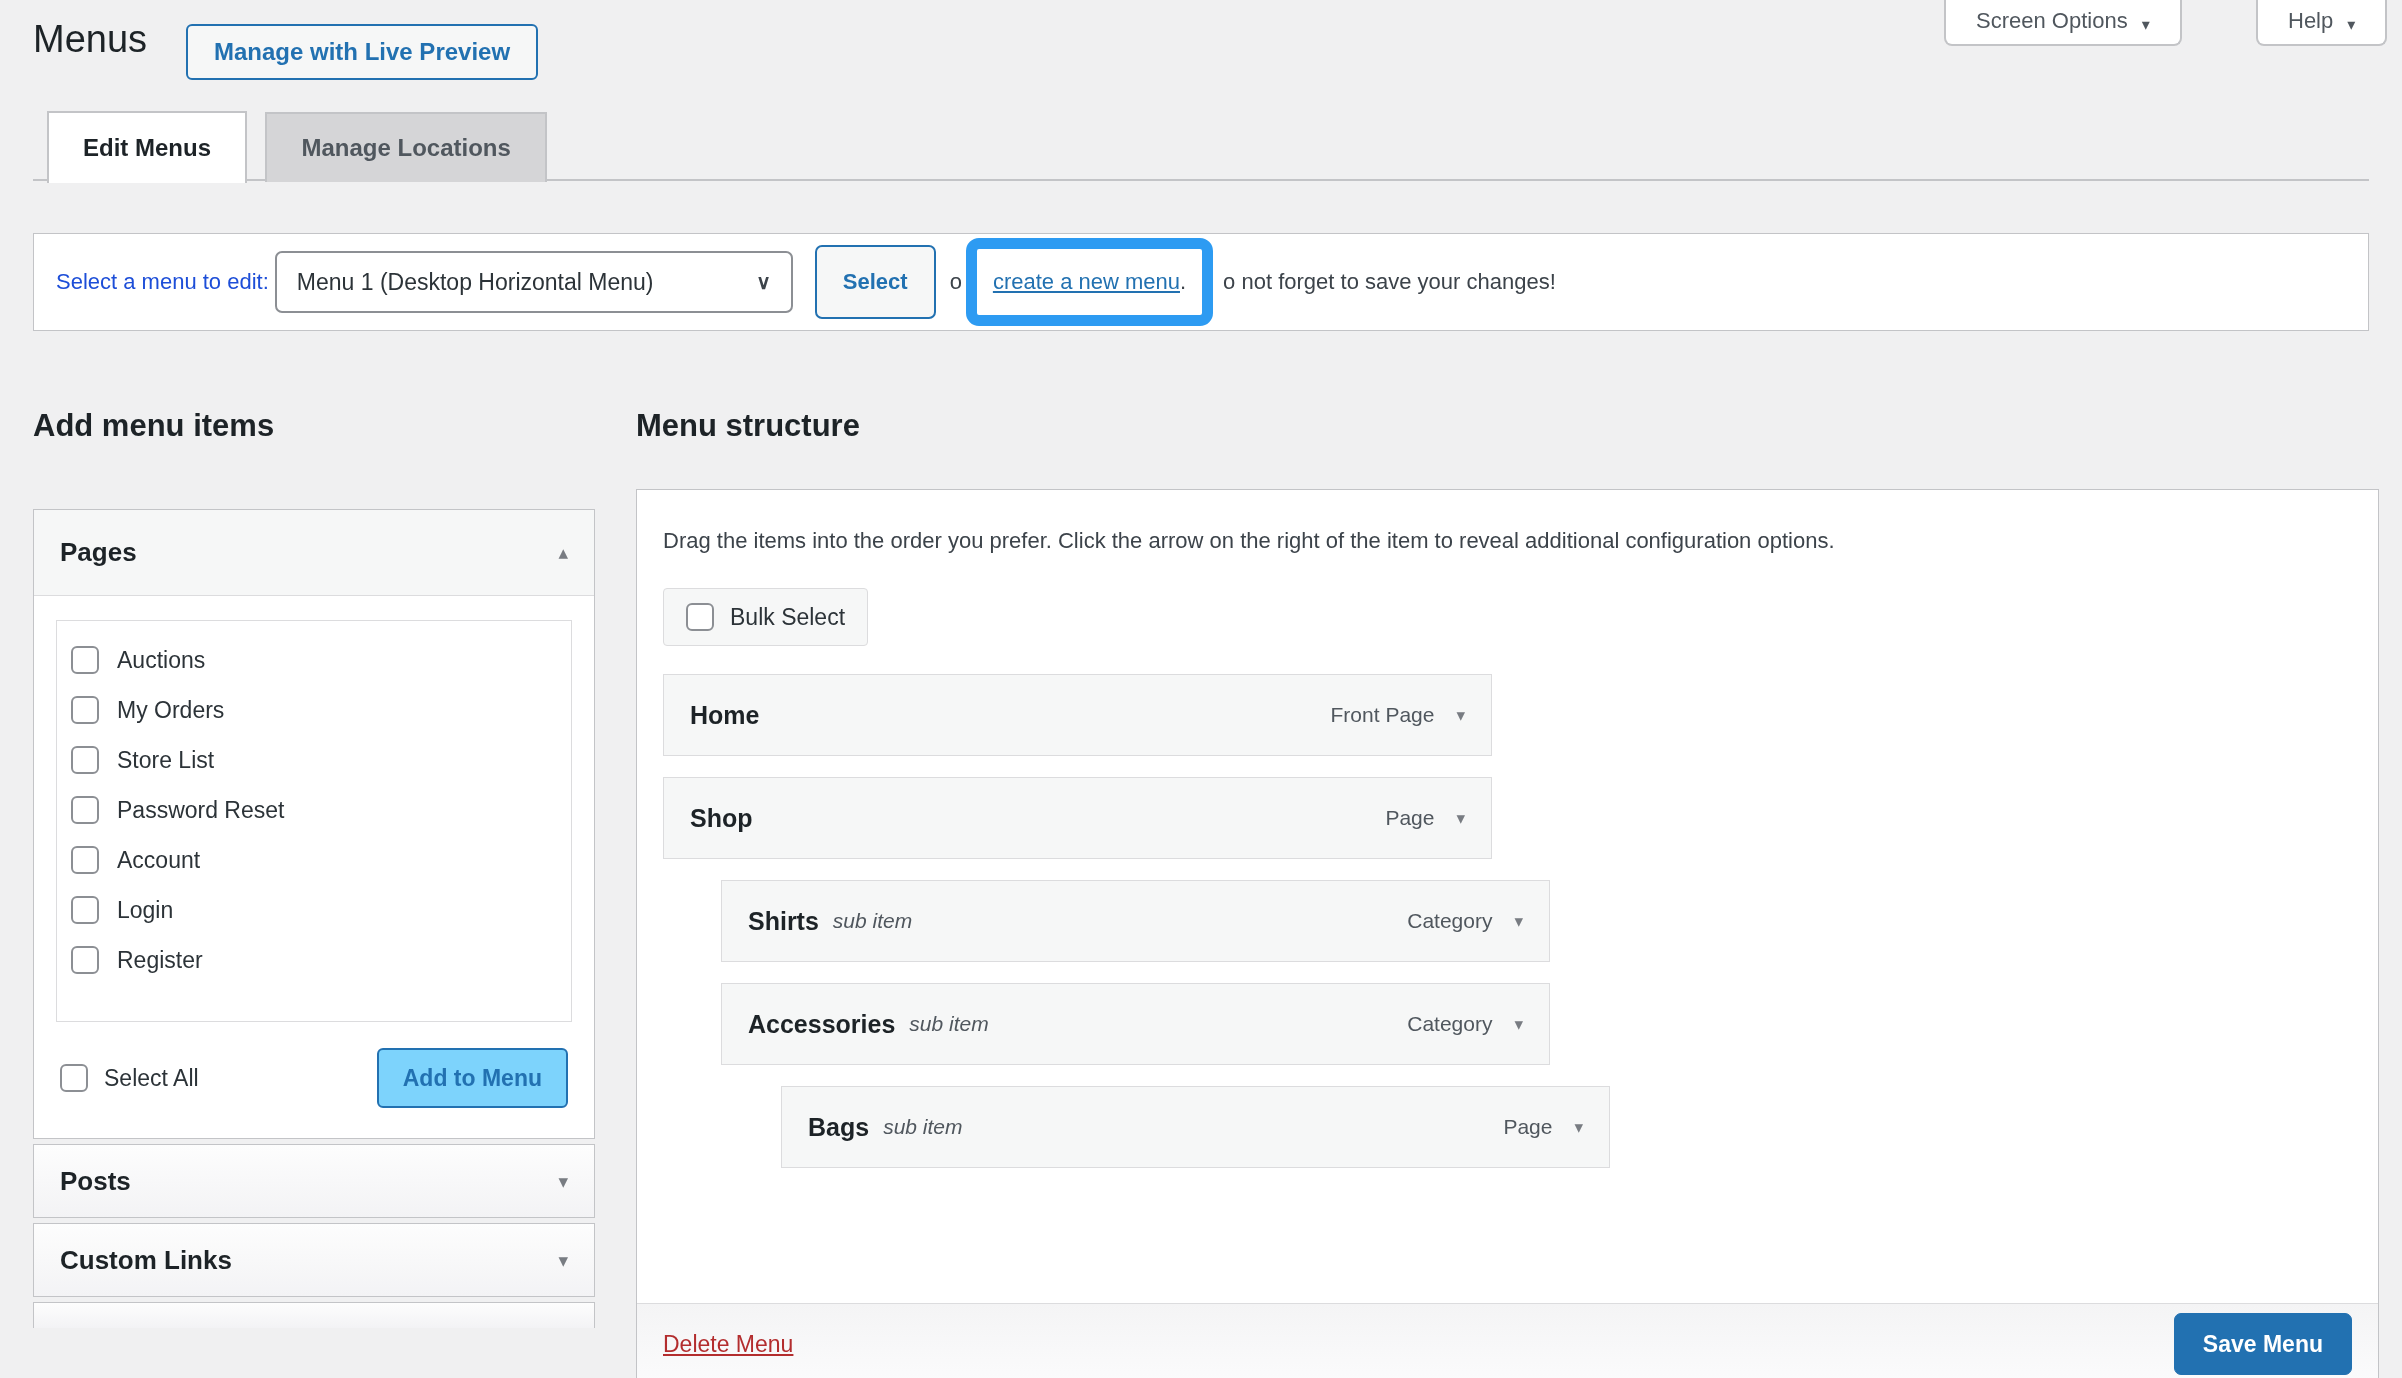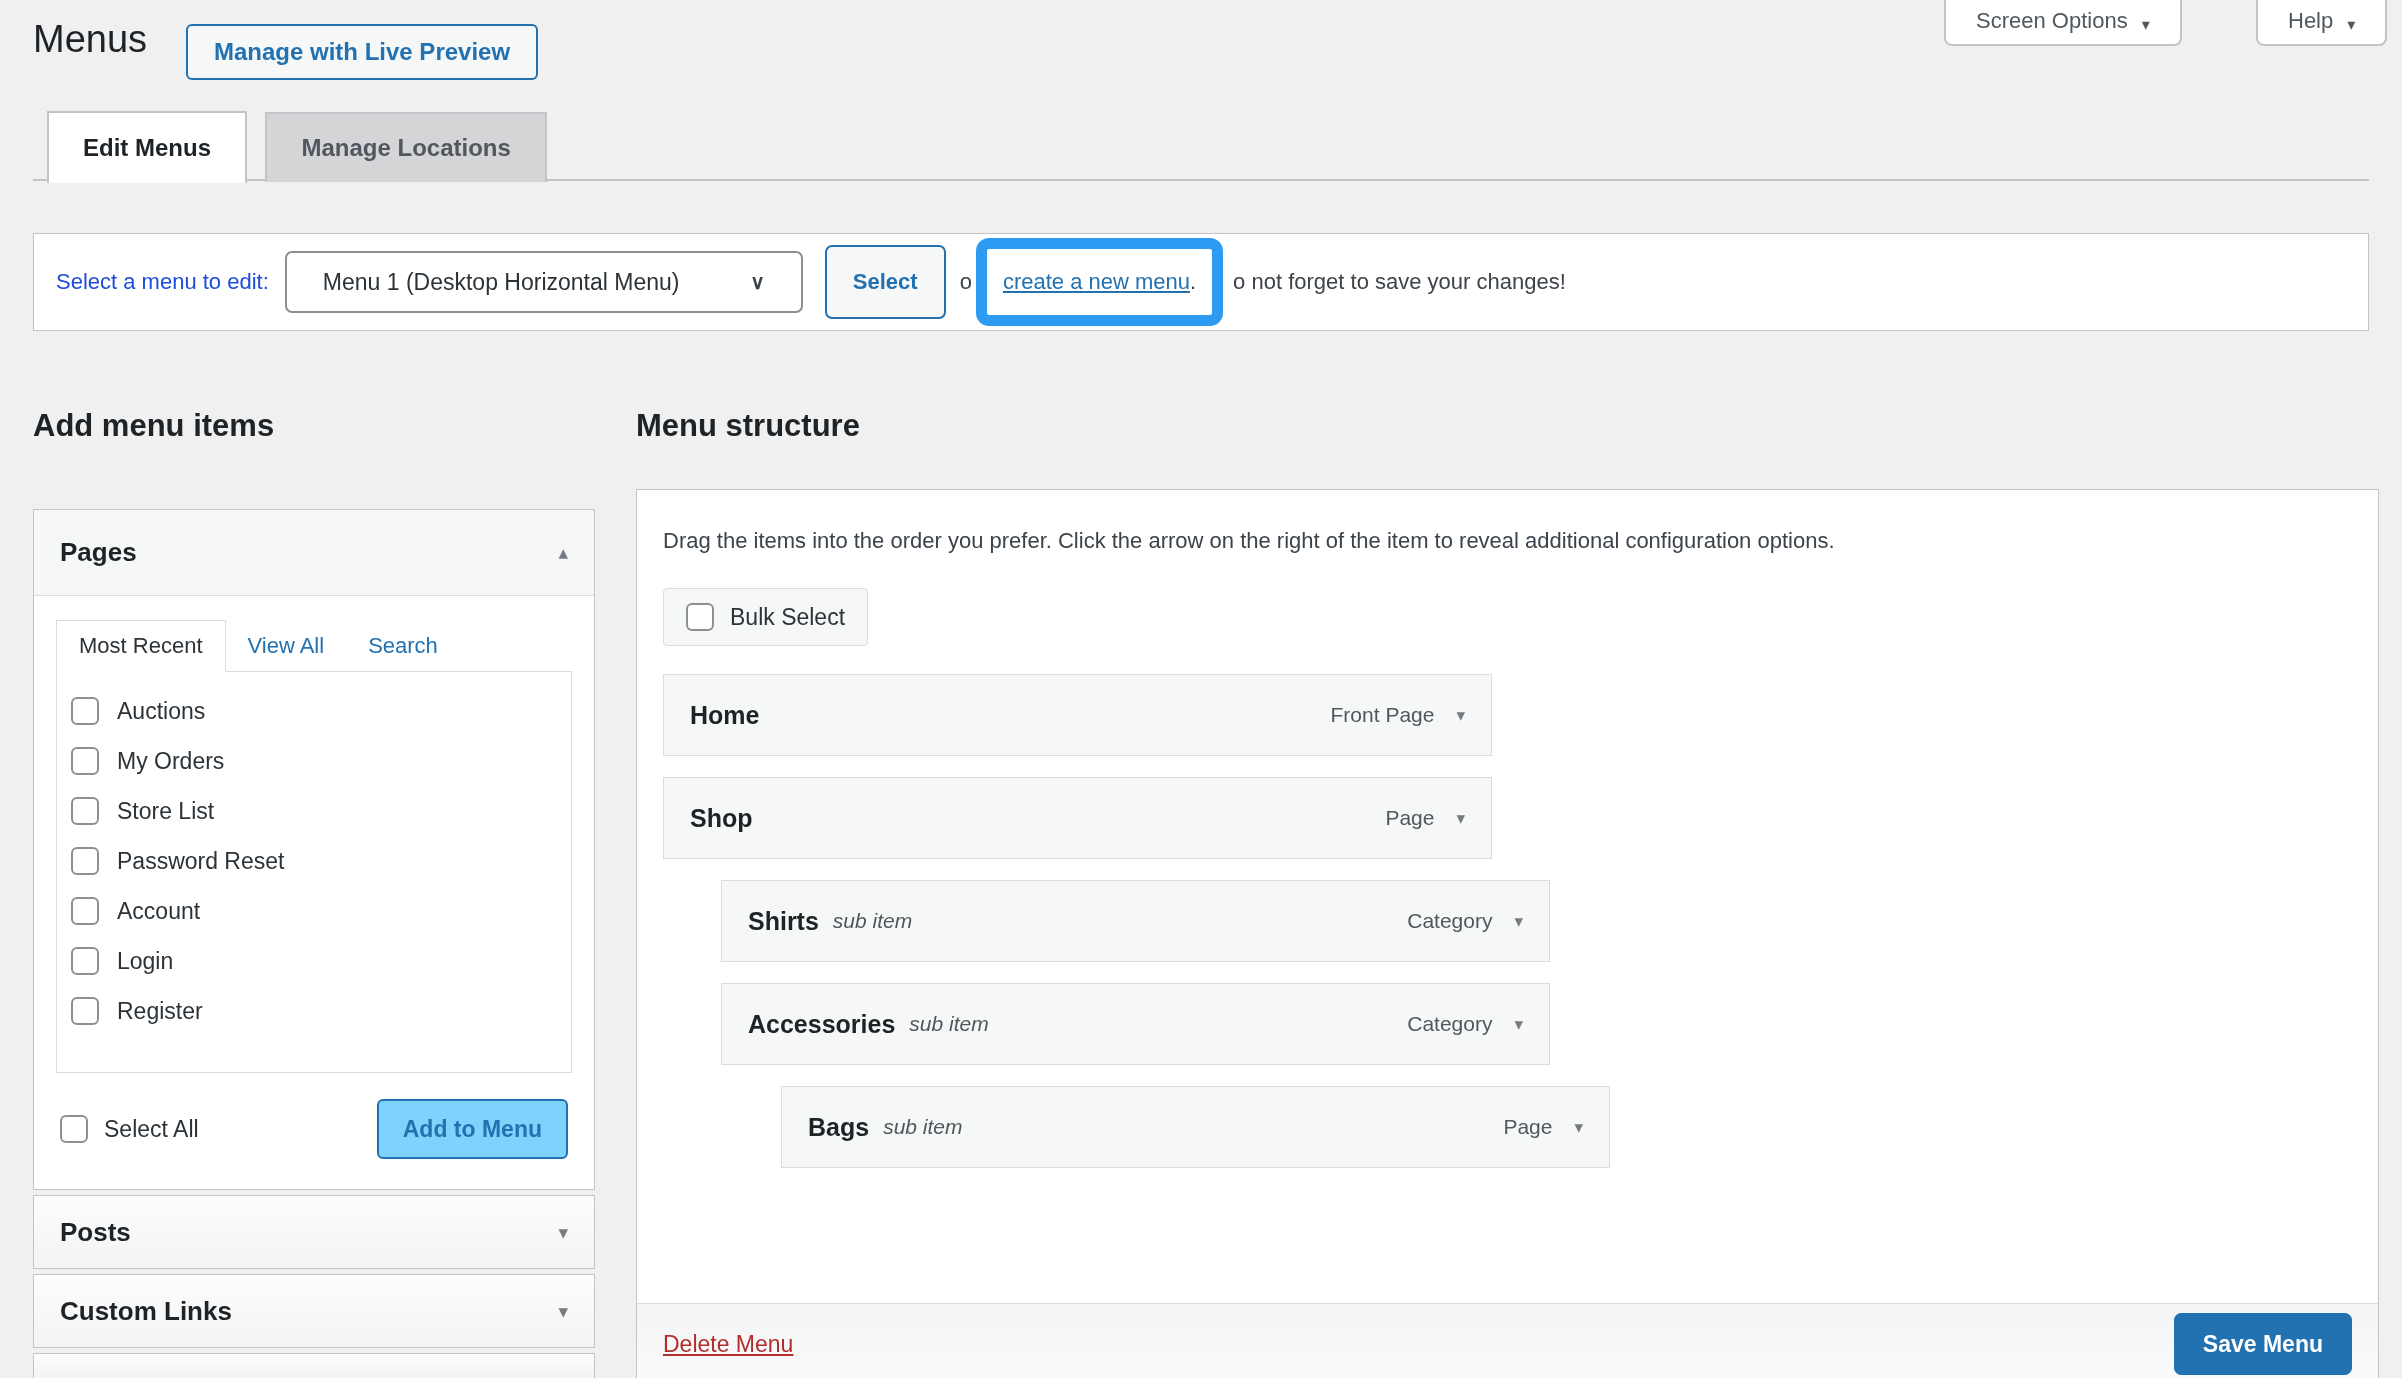--- a/index.html
+++ b/index.html
@@ -53,24 +53,24 @@
   .nav-tab.inactive { background:#d5d5d7; color:#50575e; }
 
   
   .menu-select-bar {
     position:absolute; left:33px; top:233px; width:2336px; height:98px;
     background:#fff; border:1px solid #c3c4c7;
     display:flex; align-items:center; padding:0 22px; font-size:22px;
   }
   .msb-label { color:#1d4ed8; white-space:nowrap; }
   .select-control {
-    margin-left:16px; width:518px; height:62px;
+    margin-left:6px; width:518px; height:62px;
     border:2px solid #8c8f94; border-radius:7px; background:#fff;
     display:flex; align-items:center; justify-content:space-between;
-    padding:0 36px; font-size:23px; color:#2c3338; cursor:pointer; flex:none;
+    padding:0 20px; font-size:23px; color:#2c3338; cursor:pointer; flex:none;
   }
   .select-control .chev { font-size:20px; color:#3c434a; font-weight:700; }
   .select-btn {
     margin-left:22px; height:74px; padding:0 26px; flex:none;
     background:#f6f7f7; border:2px solid #2271b1; border-radius:7px;
     color:#2271b1; font-size:22px; font-weight:600; cursor:pointer;
   }
   .or-frag { margin-left:14px; white-space:pre; }
   .create-highlight {
     margin-left:4px; height:88px; flex:none;
@@ -236,25 +236,20 @@
   <div class="col-heading" id="menu-structure-heading">Menu structure</div>
 
   <div class="left-col">
 
     <div class="accordion">
       <div class="accordion-header">
         <span class="accordion-title">Pages</span>
         <span class="acc-arrow">▴</span>
       </div>
       <div class="accordion-body">
-        <div class="inner-tabs">
-          <div class="inner-tab active">Most Recent</div>
-          <div class="inner-tab link">View All</div>
-          <div class="inner-tab link">Search</div>
-        </div>
         <div class="page-list-box">
           <div class="check-row">
               <span class="checkbox"></span>
               <span class="check-label">Auctions</span>
             </div>
           <div class="check-row">
               <span class="checkbox"></span>
               <span class="check-label">My Orders</span>
             </div>
           <div class="check-row">

